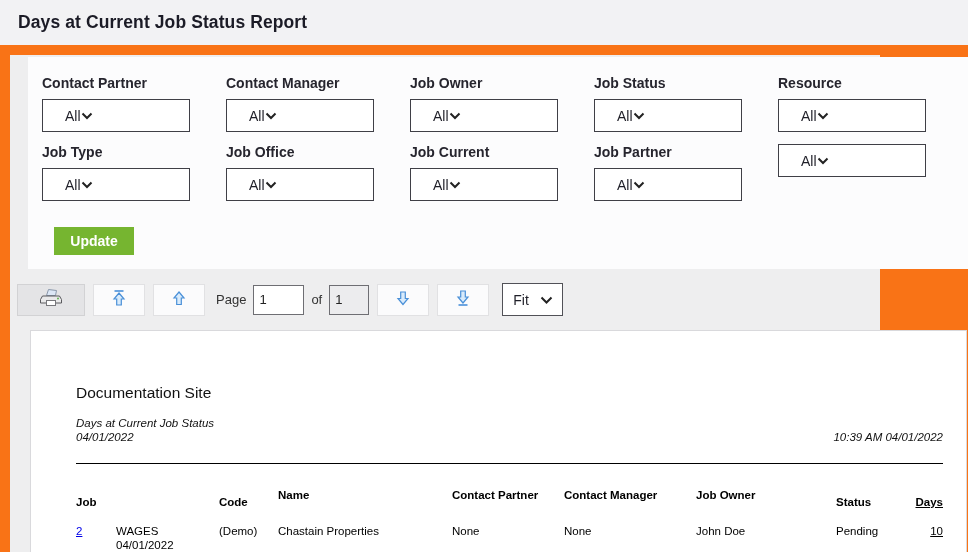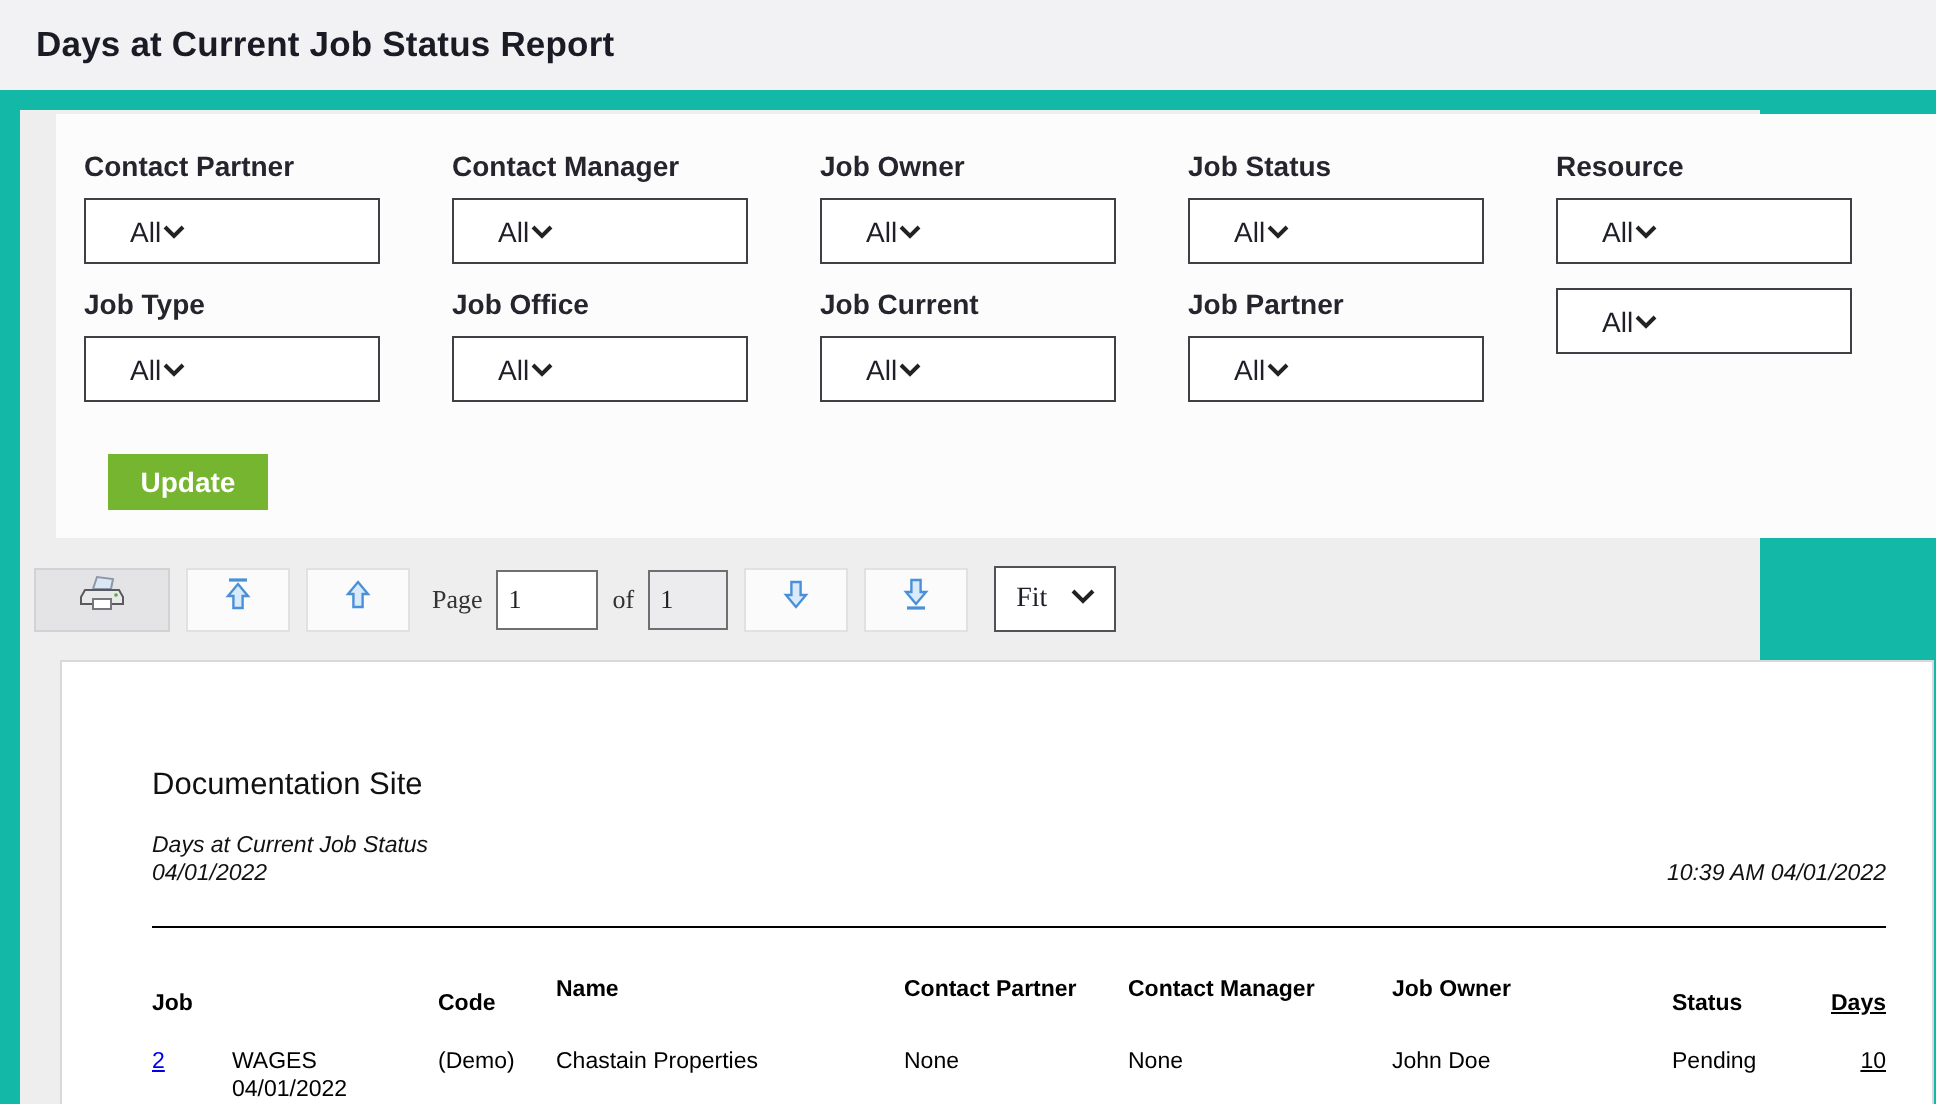--- a/index.html
+++ b/index.html
@@ -1,38 +1,38 @@
 <!DOCTYPE html>
 <html><head>
 <meta charset="utf-8">
 <style>
   * { margin:0; padding:0; box-sizing:border-box; }
   html,body { background:#ffffff; }
   body { font-family:"Liberation Sans","DejaVu Sans",sans-serif; color:#1f1f28; }
-  .screen { position:relative; width:968px; height:552px; overflow:hidden; background:#14b8a6; }
+  .screen { position:relative; width:968px; height:552px; overflow:hidden; background:#f97316; }
 
   
   .titlebar { position:absolute; top:0; left:0; width:968px; height:45px; background:#f2f2f4; }
   .titlebar h1 { font-size:17.5px; font-weight:700; color:#1b1b26; padding:12px 0 0 18px; letter-spacing:.1px; }
 
   
   .content { position:absolute; top:55px; left:10px; width:870px; height:497px; background:#eeeeef; }
 
   
   .filter-card { position:absolute; top:2px; left:18px; width:940px; height:212px; background:#fcfcfd; padding:18px 0 0 14px; }
   .filter-grid { display:grid; grid-template-columns:repeat(5,148px); column-gap:36px; }
   .filter-grid.second { margin-top:12px; }
   .filter-cell label { display:block; font-size:14px; font-weight:700; color:#26252e; margin-bottom:8px; }
   .selectbox { height:33px; background:#ffffff; border:1px solid #3f3f46; display:flex; align-items:center; justify-content:flex-start; padding:0 22px; font-size:14px; color:#1f1f28; cursor:pointer; }
   .selectbox .chev { display:flex; align-items:center; }
 
   .btn-update { margin-top:26px; margin-left:12px; width:80px; height:28px; background:#76b530; color:#ffffff; border:none; font-size:14px; font-weight:700; font-family:inherit; cursor:pointer; }
 
   
-  .toolbar { position:absolute; top:228px; left:7px; height:33px; display:flex; align-items:center;font-family:Liberation Serif, serif; }
+  .toolbar { position:absolute; top:228px; left:7px; height:33px; display:flex; align-items:center; }
   .tb-btn { display:flex; align-items:center; justify-content:center; cursor:pointer; }
   .btn-print { width:68px; height:32px; background:#e4e4e6; border:1px solid #d2d2d4; }
   .btn-nav { width:52px; height:32px; background:#fbfbfc; border:1px solid #e1e1e3; margin-left:8px; }
   .tb-label { font-size:13px; color:#333; margin:0 7px 0 11px; }
   .tb-label.of { margin:0 7px;text-align:right; }
   .page-input { width:51px; height:30px; border:1px solid #6e6e73; background:#ffffff; font-size:13px; font-family:inherit; padding:0 0 0 5px; color:#222; }
   .page-input.total { width:40px; background:#ececee; }
   .btn-export { width:66px; height:33px; background:#0173bd; color:#ffffff; border:none; font-size:14px; font-weight:700; font-family:inherit; margin-left:5px; cursor:pointer; }
   .fit-select { width:61px; height:33px; margin-left:13px; background:#ffffff; border:1px solid #515157; display:flex; align-items:center; justify-content:space-between; padding:0 9px 0 10px; font-size:14px; cursor:pointer; }
 

